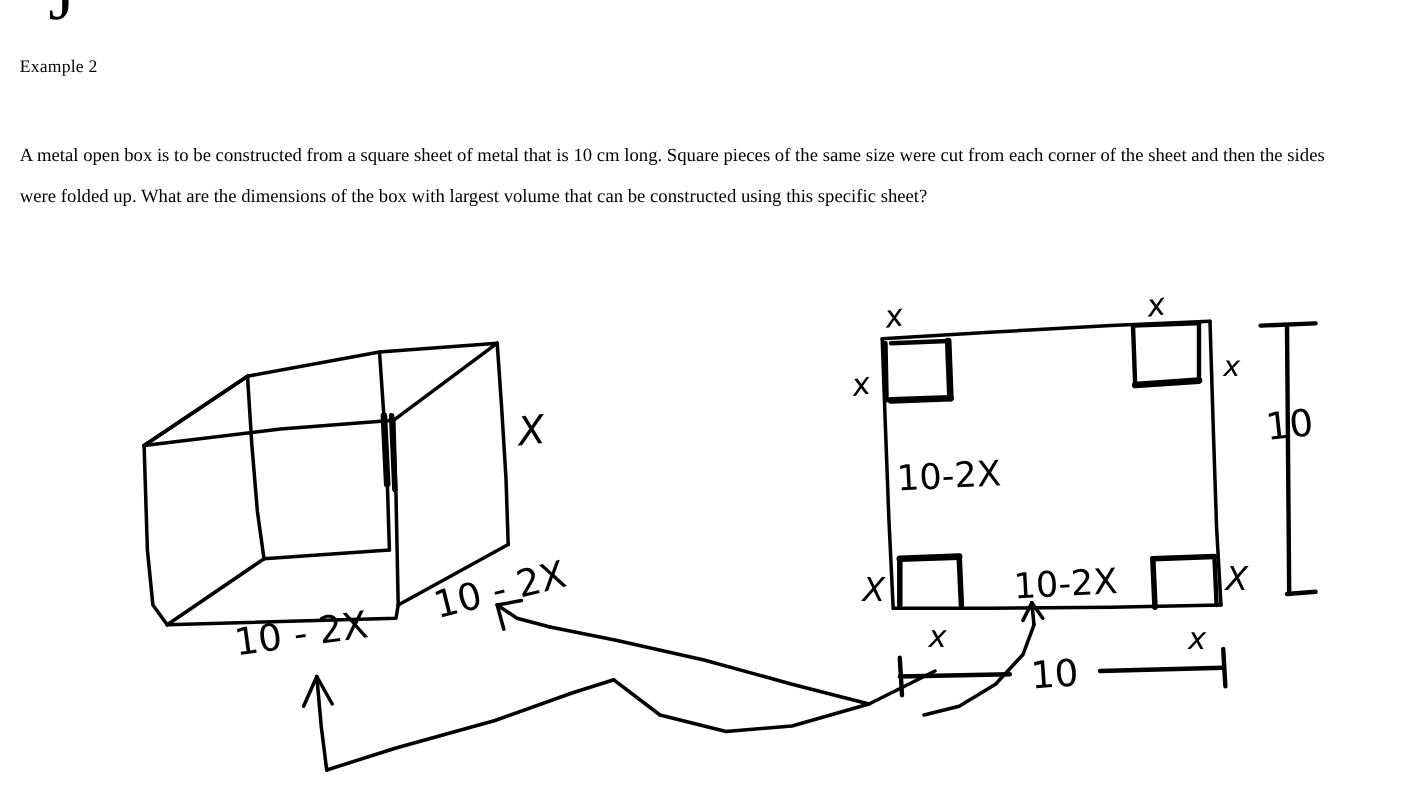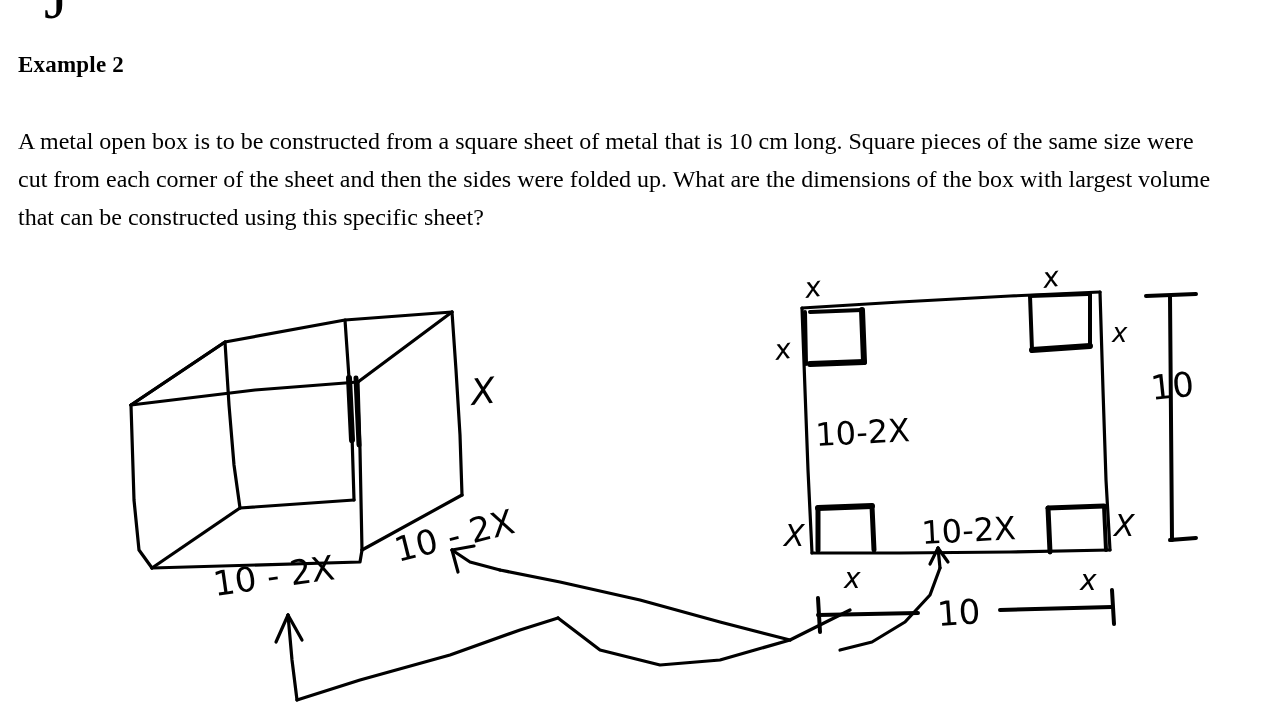--- a/index.html
+++ b/index.html
@@ -25,30 +25,30 @@
     top: -34px;
     font-family: "Liberation Serif", serif;
     font-size: 62px;
     line-height: 1;
     color: #000;
   }
   .example-title {
     position: absolute;
     left: 18px;
     top: 52px;
-    font-size: 23px;
-    font-weight: bold;
+    font-size: 16px;
+    font-weight: normal;
     letter-spacing: 0.2px;
   }
   .problem-text {
     position: absolute;
     left: 18px;
     top: 122px;
     width: 1205px;
-    font-size: 24px;
+    font-size: 17px;
     line-height: 38px;
     text-align: left;
   }
   .figures {
     position: absolute;
     left: 0;
     top: 250px;
     width: 1280px;
     height: 470px;
   }

